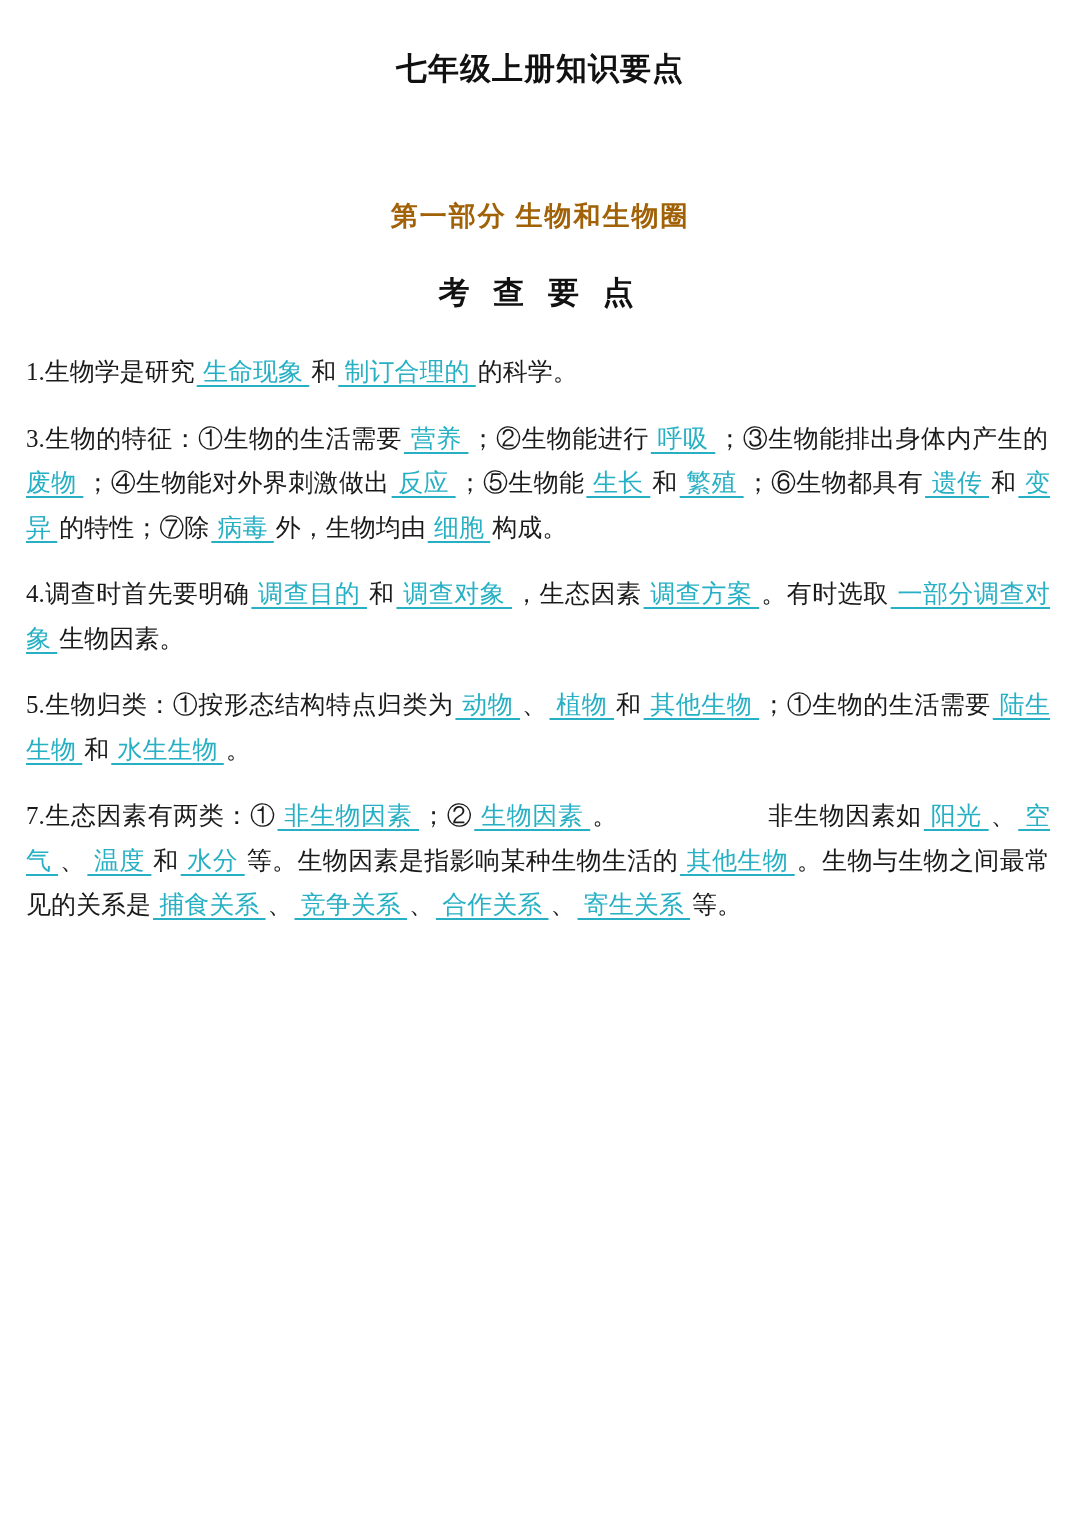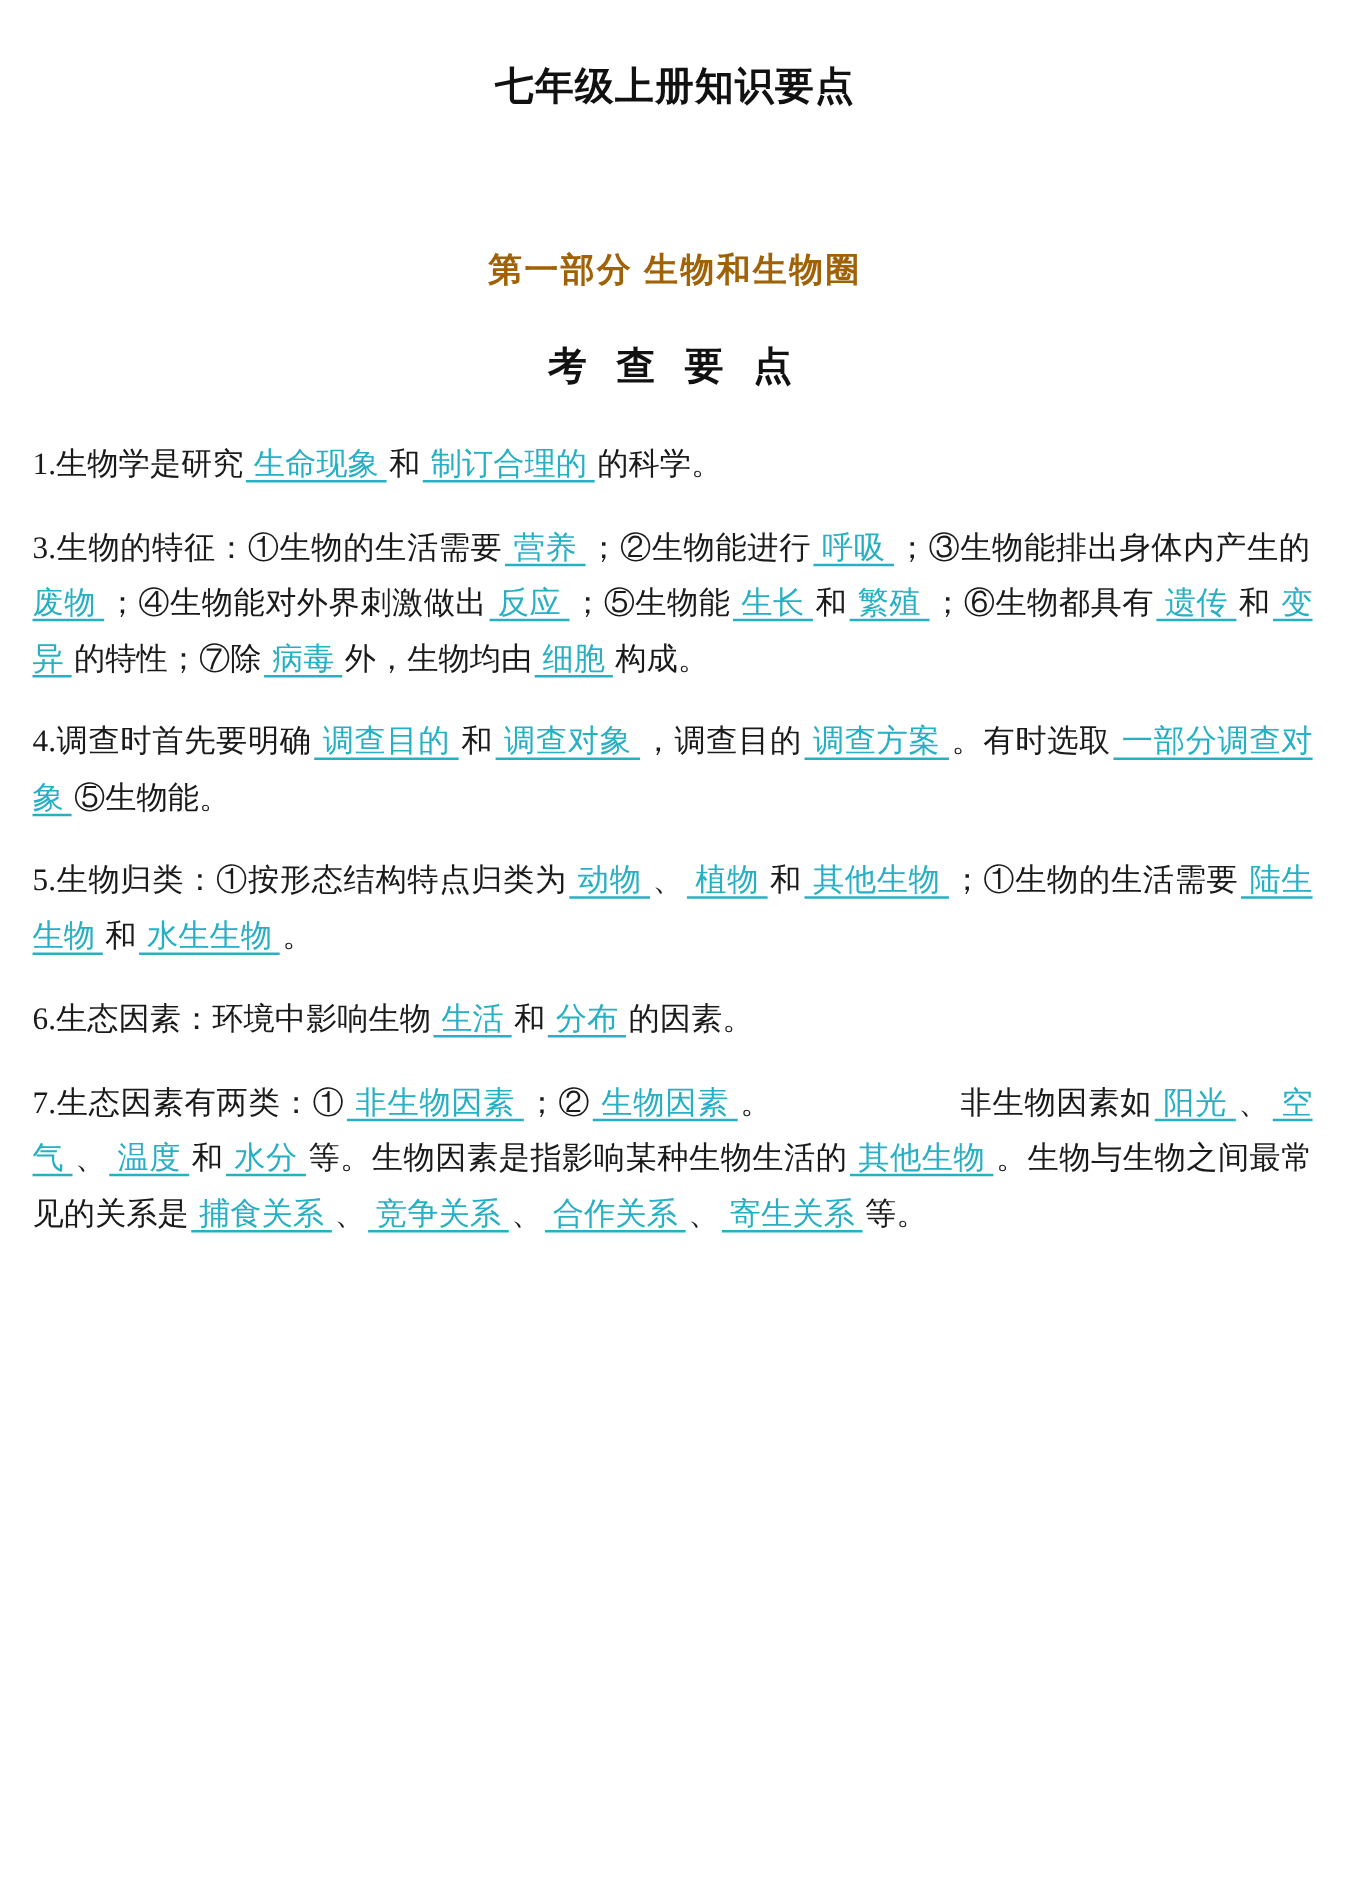--- a/index.html
+++ b/index.html
@@ -75,19 +75,18 @@
 
   <h1 class="doc-title">七年级上册知识要点</h1>
 
   <h2 class="section-title">第一部分   生物和生物圈</h2>
 
   <h3 class="sub-title">考 查 要 点</h3>
 
   <div class="body-block" id="points">
       <p class="para"><span>1.生物学是研究</span><span class="blank"> 生命现象 </span><span>和</span><span class="blank"> 制订合理的 </span><span>的科学。</span></p>
       <p class="para"><span>3.生物的特征：①生物的生活需要</span><span class="blank"> 营养 </span><span>；②生物能进行</span><span class="blank"> 呼吸 </span><span>；③生物能排出身体内产生的</span><span class="blank"> 废物 </span><span>；④生物能对外界刺激做出</span><span class="blank"> 反应 </span><span>；⑤生物能</span><span class="blank"> 生长 </span><span>和</span><span class="blank"> 繁殖 </span><span>；⑥生物都具有</span><span class="blank"> 遗传 </span><span>和</span><span class="blank"> 变异 </span><span>的特性；⑦除</span><span class="blank"> 病毒 </span><span>外，生物均由</span><span class="blank"> 细胞 </span><span>构成。</span></p>
-      <p class="para"><span>4.调查时首先要明确</span><span class="blank"> 调查目的 </span><span>和</span><span class="blank"> 调查对象 </span><span>，调查目的</span><span class="blank"> 调查方案 </span><span>。有时选取</span><span class="blank"> 一部分调查对象 </span><span>⑤生物能。</span></p>
+      <p class="para"><span>4.调查时首先要明确</span><span class="blank"> 调查目的 </span><span>和</span><span class="blank"> 调查对象 </span><span>，生态因素</span><span class="blank"> 调查方案 </span><span>。有时选取</span><span class="blank"> 一部分调查对象 </span><span>生物因素。</span></p>
       <p class="para"><span>5.生物归类：①按形态结构特点归类为</span><span class="blank"> 动物 </span><span>、</span><span class="blank"> 植物 </span><span>和</span><span class="blank"> 其他生物 </span><span>；①生物的生活需要</span><span class="blank"> 陆生生物 </span><span>和</span><span class="blank"> 水生生物 </span><span>。</span></p>
-      <p class="para"><span>6.生态因素：环境中影响生物</span><span class="blank"> 生活 </span><span>和</span><span class="blank"> 分布 </span><span>的因素。</span></p>
       <p class="para"><span>7.生态因素有两类：①</span><span class="blank"> 非生物因素 </span><span>；②</span><span class="blank"> 生物因素 </span><span>。</span><span class="spacer-wide"></span><span>非生物因素如</span><span class="blank"> 阳光 </span><span>、</span><span class="blank"> 空气 </span><span>、</span><span class="blank"> 温度 </span><span>和</span><span class="blank"> 水分 </span><span>等。生物因素是指影响某种生物生活的</span><span class="blank"> 其他生物 </span><span>。生物与生物之间最常见的关系是</span><span class="blank"> 捕食关系 </span><span>、</span><span class="blank"> 竞争关系 </span><span>、</span><span class="blank"> 合作关系 </span><span>、</span><span class="blank"> 寄生关系 </span><span>等。</span></p>
     </div>
 
 </div>
 
 </body></html>

